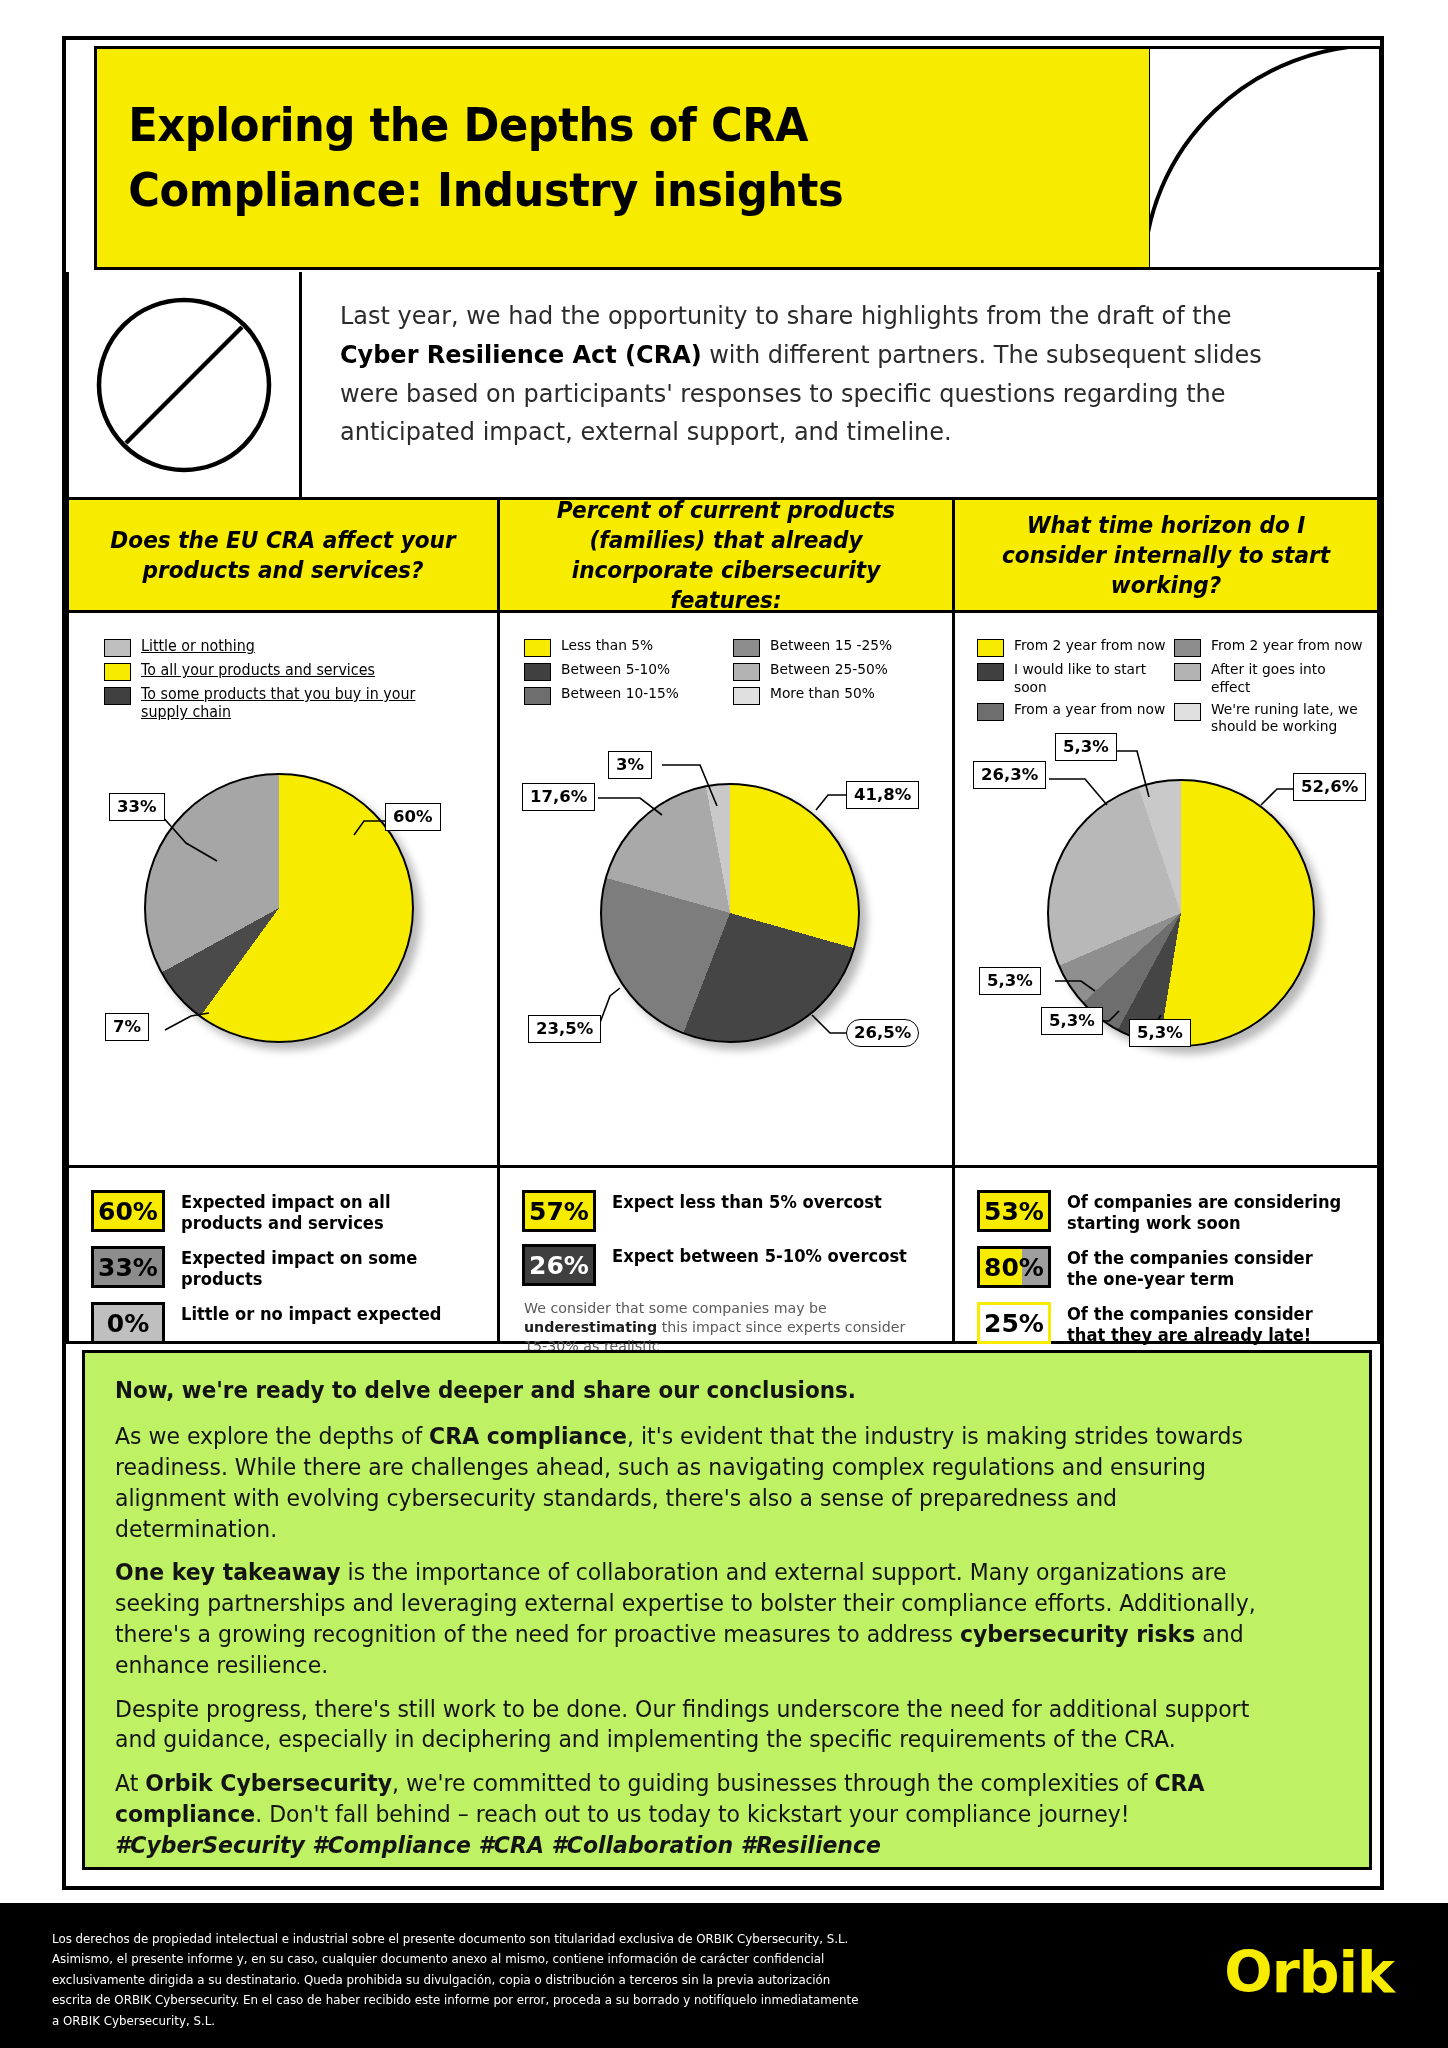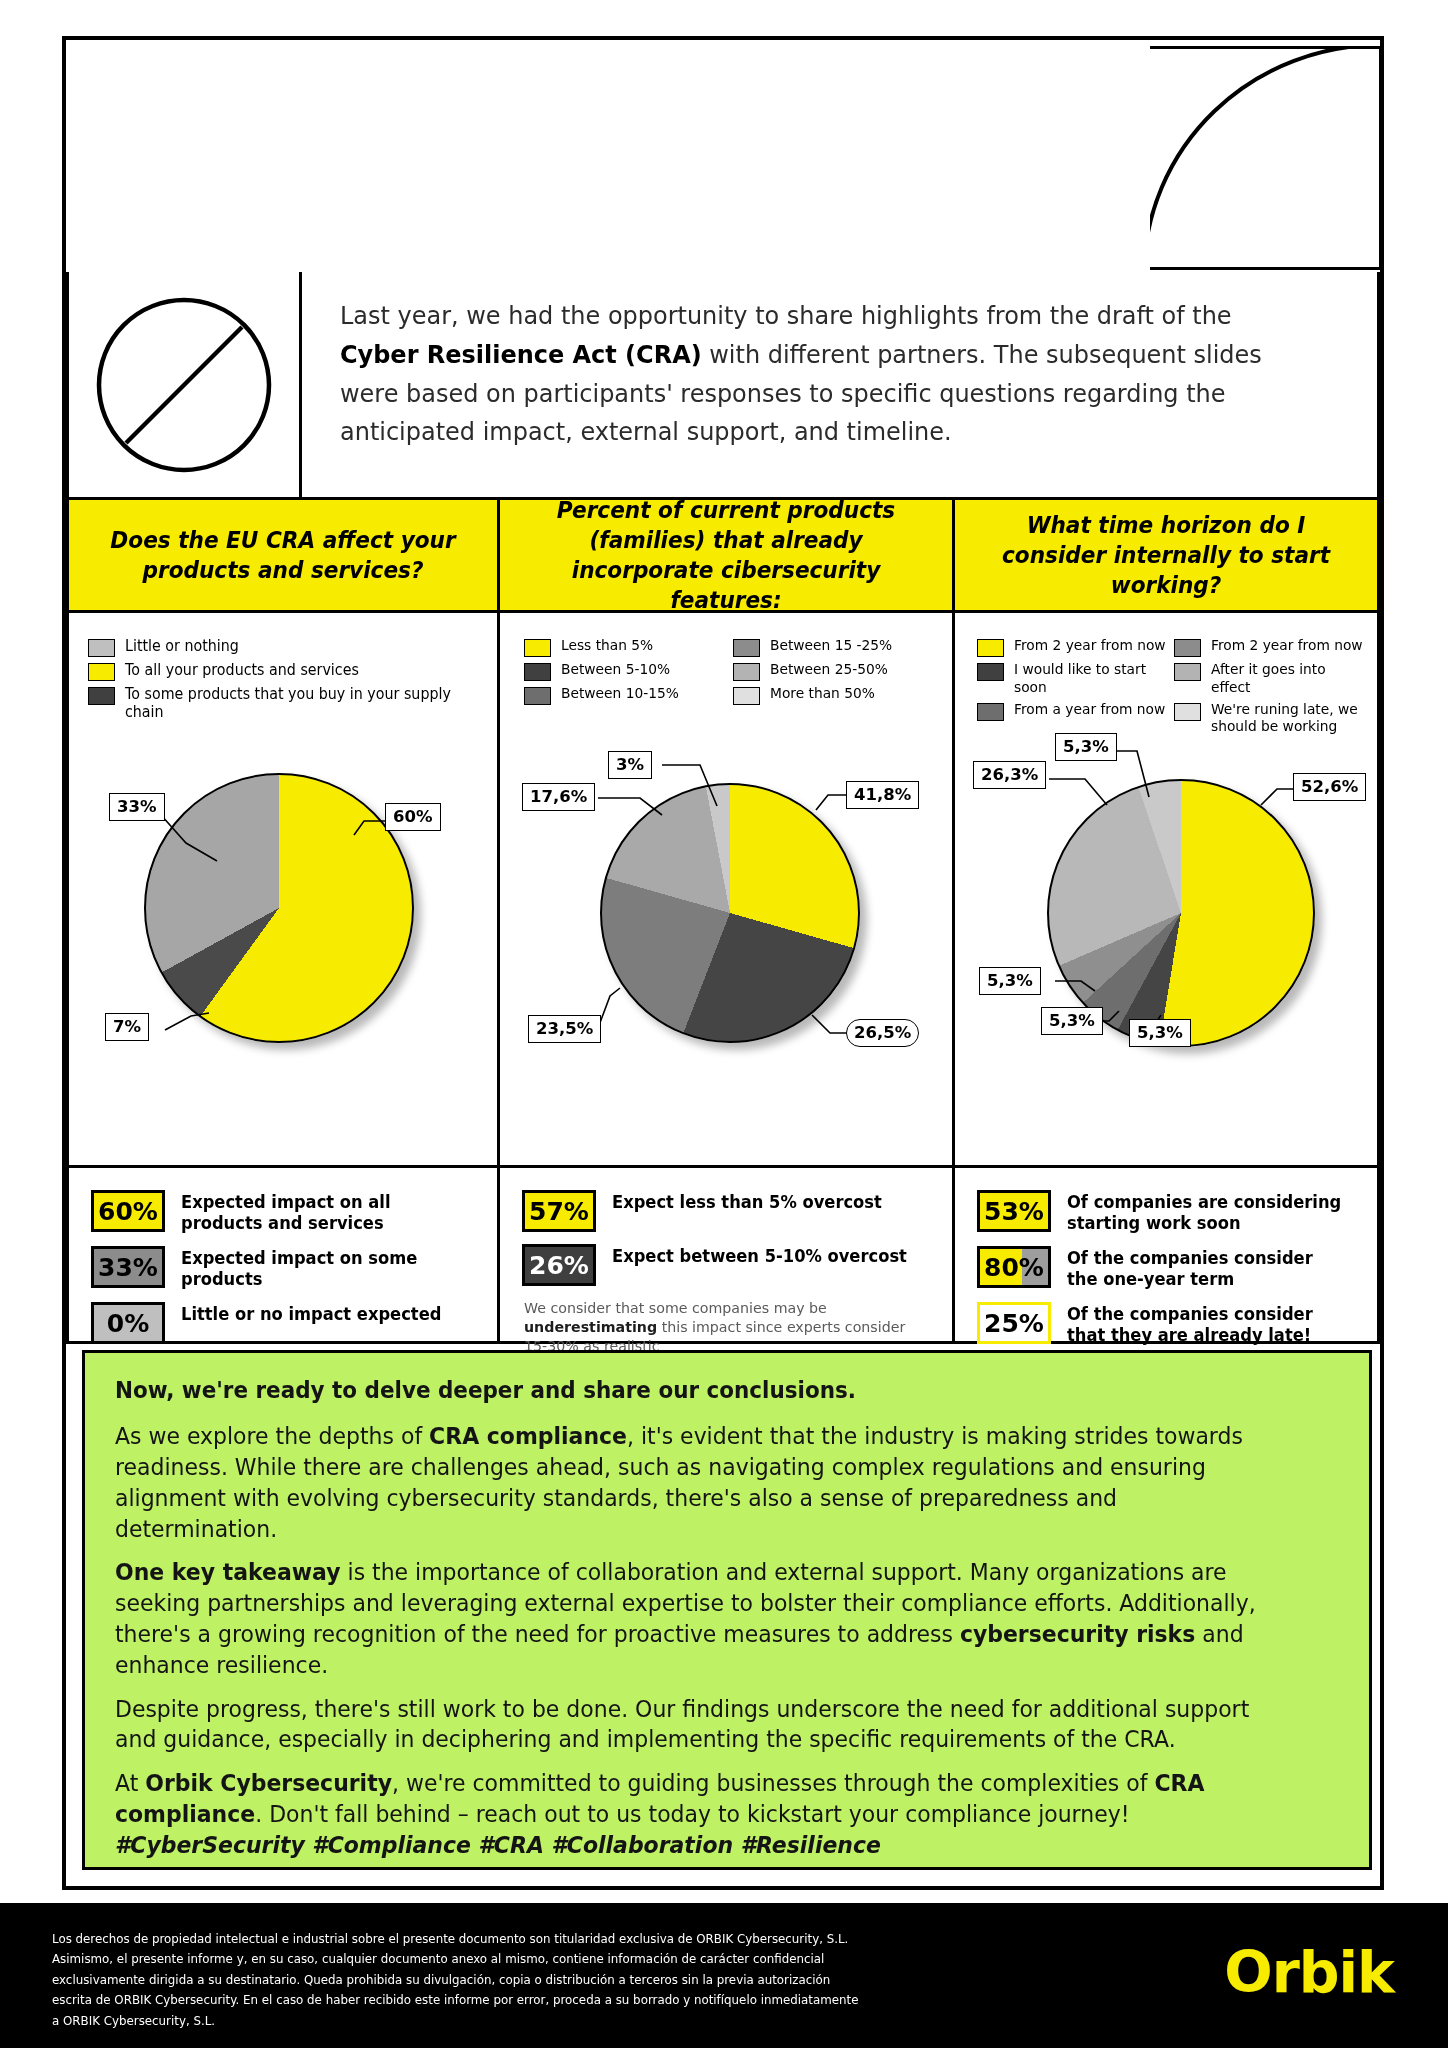--- a/index.html
+++ b/index.html
@@ -77,21 +77,21 @@
 
   .legend { position:absolute; top:24px; left:0; width:100%; padding:0 16px; }
   .legend-cols { display:flex; gap:0px; }
   .legend-col { flex:1; }
   .legend-item { display:flex; align-items:flex-start; margin-bottom:4px; }
   .sw { width:27px; height:18px; border:1.4px solid #000; flex:none; margin-right:10px; margin-top:2px; }
   .legend-item span {
     font-family:"DejaVu Sans", sans-serif; font-size:14.5px; line-height:1.23; color:#000;
     transform:scaleX(0.95); transform-origin:left top; white-space:pre-line;
   }
-  .legend.lg1 { padding-left:19px; }
+  .legend.lg1 { padding-left:35px;text-decoration:underline; }
   .legend.lg1 .legend-item span { font-size:15px; }
   .legend.lg2 { padding-left:24px; padding-right:10px; }
   .legend.lg3 { padding-left:22px; padding-right:6px; }
 
   .pie-wrap { position:absolute; }
   .pie { position:relative; border-radius:50%; }
   .pie .disc {
     position:absolute; inset:0; border-radius:50%;
     border:2.5px solid #000;
     box-shadow: 7px 7px 9px rgba(0,0,0,0.28);
@@ -154,20 +154,23 @@
     color:#f7ec00; letter-spacing:-1px;
   }
 </style>
 </head>
 <body>
 
 <div class="page">
   <div class="frame">
 
     <div class="title-row">
+      <div class="title-band">
+        <h1>Exploring the Depths of CRA Compliance: Industry insights</h1>
+      </div>
       <div class="corner-arc">
         <svg width="240" height="232" viewBox="0 0 240 232">
           <path d="M 238 2 A 236 230 0 0 0 2 228" fill="none" stroke="#000" stroke-width="4"></path>
         </svg>
       </div>
     </div>
 
     <div class="intro-row">
       <div class="icon-box">
         <svg width="176" height="176" viewBox="0 0 176 176">

